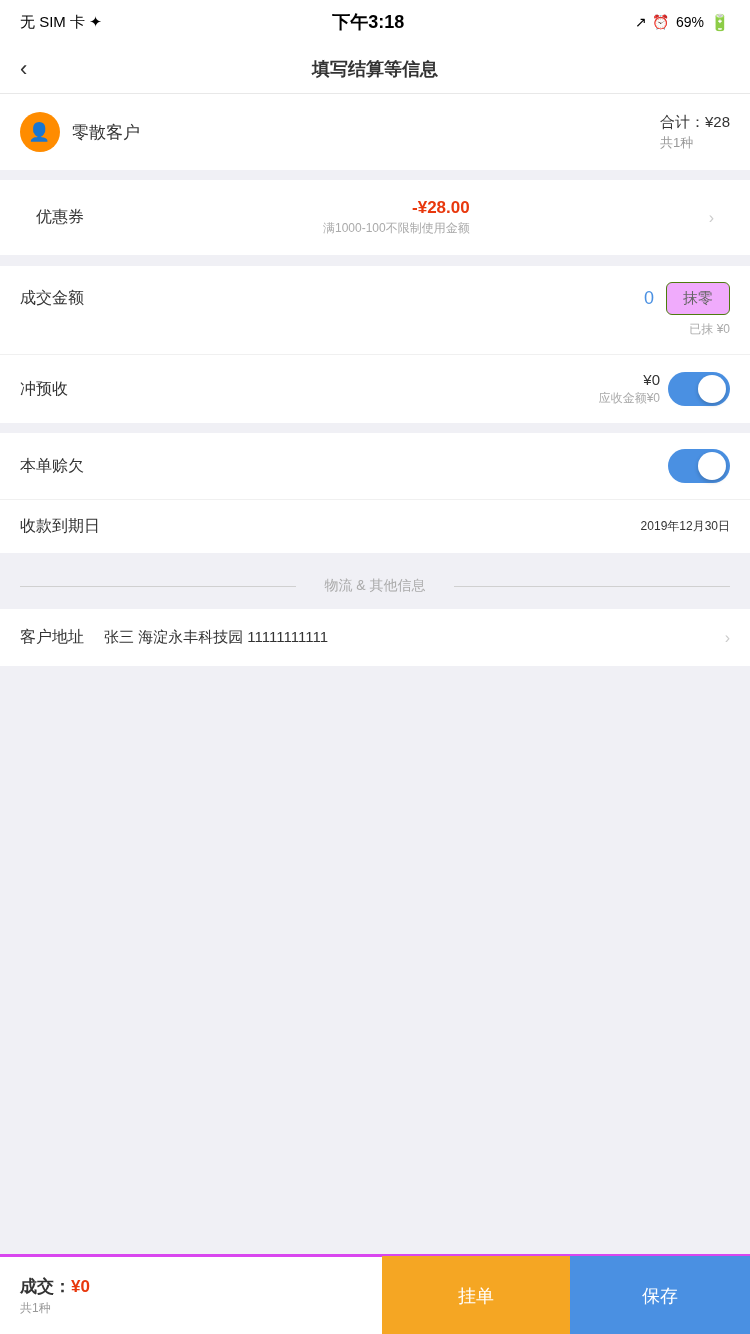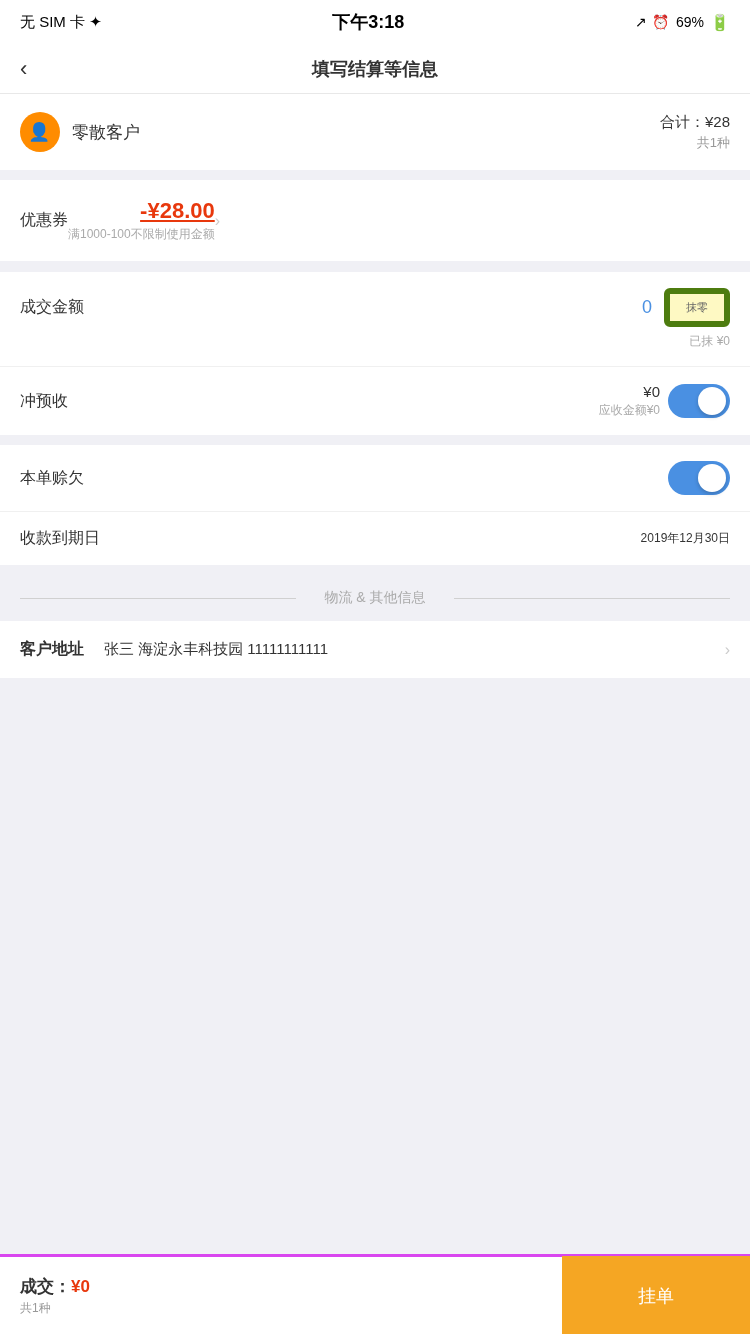--- a/index.html
+++ b/index.html
@@ -73,59 +73,60 @@
     }
     .customer-left { display: flex; align-items: center; gap: 12px; }
     .customer-avatar {
       width: 40px; height: 40px;
       background: #ff8c00;
       border-radius: 50%;
       display: flex; align-items: center; justify-content: center;
       font-size: 18px; color: #fff;
     }
     .customer-name { font-size: 17px; color: #333; font-weight: 500; }
-    .customer-right { text-align: right; }
+    .customer-right { text-align: left; }
     .total-label { font-size: 15px; color: #333; }
     .total-count { font-size: 13px; color: #999; margin-top: 2px; }
 
     
     .row-item {
       display: flex;
       align-items: center;
       justify-content: space-between;
       padding: 16px 20px;
       border-top: 1px solid #f0f0f0;
     }
     .row-item:first-child { border-top: none; }
     .row-label { font-size: 16px; color: #333; }
     .row-right { display: flex; align-items: center; gap: 8px; }
     .row-value { font-size: 15px; color: #333; text-align: right; }
     .row-value.blue { color: #4a90e2; font-size: 18px; font-weight: 500; }
-    .row-value.discount { color: #e8380d; font-size: 22px; font-weight: 600; text-decoration: underline; }
+    .row-value.discount { color: #e8380d; font-size: 17px; font-weight: 600; }
     .row-sub { font-size: 12px; color: #aaa; margin-top: 2px; }
     .chevron-right {
       color: #ccc;
       font-size: 16px;
     }
 
     
     .coupon-row {
       display: flex;
       align-items: center;
-      padding: 18px 20px;
+      justify-content: space-between;
+      padding: 18px 36px;
     }
     .coupon-right { text-align: right; }
 
     
     .btn-round {
-      border: 6px solid #4d7c0f;
-      background: #fef9c3;
+      border: 1px solid #4d7c0f;
+      background: #f0abfc;
       border-radius: 6px;
       padding: 6px 16px;
-      font-size: 11px;
+      font-size: 15px;
       color: #666;
       cursor: pointer;
     }
 
     
     .toggle {
       width: 62px;
       height: 34px;
       background: #4a90e2;
       border-radius: 17px;
@@ -174,21 +175,21 @@
     }
 
     
     .address-row {
       display: flex;
       align-items: center;
       padding: 18px 20px;
       gap: 20px;
       background: #fff;
     }
-    .address-label { font-size: 16px; color: #333; flex-shrink: 0; font-weight: bold; }
+    .address-label { font-size: 16px; color: #333; flex-shrink: 0; }
     .address-value { font-size: 15px; color: #333; flex: 1; }
 
     
     .bottom-bar {
       position: fixed;
       bottom: 0;
       left: 0;
       width: 750px;
       height: 80px;
       background: #fff;
@@ -337,13 +338,14 @@
 </div>
 
 <div class="bottom-bar">
   <div class="bottom-info">
     <div class="bottom-deal">
       <span>成交：</span><span style="color:#e8380d;">¥0</span>
     </div>
     <div class="bottom-count">共1种</div>
   </div>
   <button class="btn-pending">挂单</button>
+  <button class="btn-save">保存</button>
 </div>
 
 </body></html>

